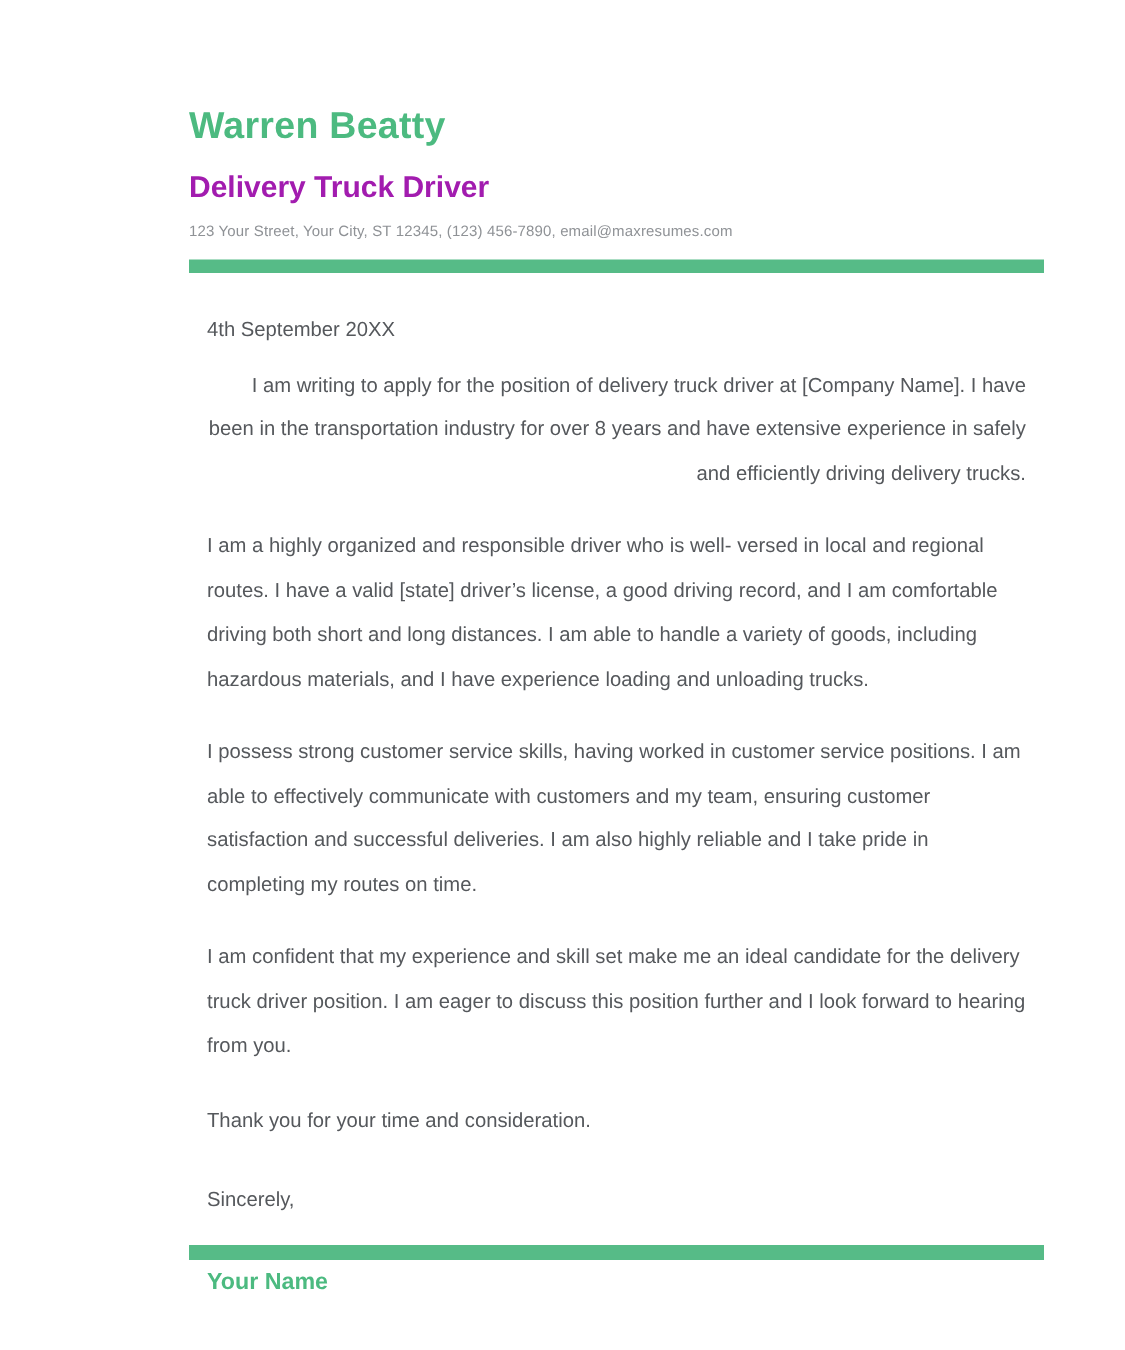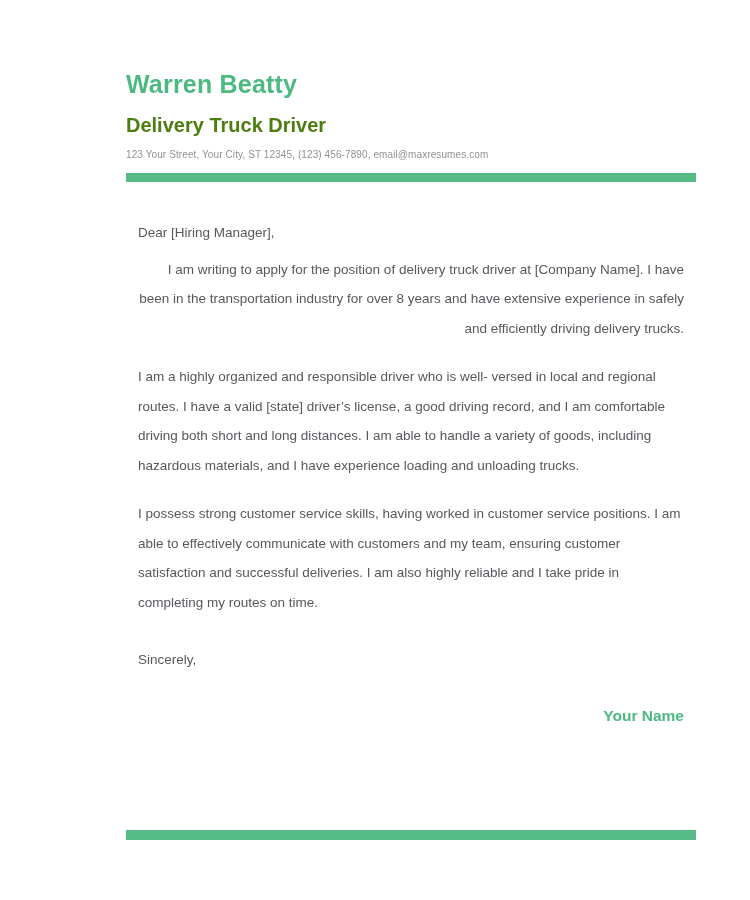--- a/index.html
+++ b/index.html
@@ -20,21 +20,21 @@
     padding: 22px 66px 0 66px;
   }
   .name {
     color: #4cba80;
     font-size: 25px;
     font-weight: bold;
     letter-spacing: 0.2px;
     line-height: 1.15;
   }
   .job-title {
-    color: #4d7c0f;
+    color: #a21caf;
     font-size: 20px;
     font-weight: bold;
     margin-top: 15px;
     line-height: 1.15;
   }
   .contact {
     color: #8f9296;
     font-size: 10px;
     margin-top: 11px;
     line-height: 1.2;
@@ -72,21 +72,20 @@
   .closing {
     margin-top: 34px;
     line-height: 1.4;
   }
   .signature {
     color: #4cba80;
     font-size: 15.5px;
     font-weight: bold;
     margin-top: 37px;
     line-height: 1.2;
-    text-align: right;
   }
   .bottom-bar-wrap {
     position: absolute;
     left: 66px;
     right: 66px;
     top: 782px;
   }
   .bottom-bar-wrap .accent-bar { margin-top: 0; height: 10px; }
 </style>
 </head>
@@ -98,30 +97,32 @@
     <div class="name">Warren Beatty</div>
 
     <div class="job-title">Delivery Truck Driver</div>
 
     <div class="contact">123 Your Street, Your City, ST 12345, (123) 456-7890, email@maxresumes.com</div>
 
     <div class="accent-bar"></div>
 
     <div class="letter-body">
 
+      <div class="date">4th September 20XX</div>
 
-      <div class="salutation">Dear [Hiring Manager],</div>
 
       <p class="para first">I am writing to apply for the position of delivery truck driver at [Company Name]. I have been in the transportation industry for over 8 years and have extensive experience in safely and efficiently driving delivery trucks.</p>
 
       <p class="para">I am a highly organized and responsible driver who is well- versed in local and regional routes. I have a valid [state] driver’s license, a good driving record, and I am comfortable driving both short and long distances. I am able to handle a variety of goods, including hazardous materials, and I have experience loading and unloading trucks.</p>
 
       <p class="para">I possess strong customer service skills, having worked in customer service positions. I am able to effectively communicate with customers and my team, ensuring customer satisfaction and successful deliveries. I am also highly reliable and I take pride in completing my routes on time.</p>
 
+      <p class="para">I am confident that my experience and skill set make me an ideal candidate for the delivery truck driver position. I am eager to discuss this position further and I look forward to hearing from you.</p>
 
+      <div class="thanks">Thank you for your time and consideration.</div>
 
       <div class="closing">Sincerely,</div>
 
       <div class="signature">Your Name</div>
 
     </div>
   </div>
 
   <div class="bottom-bar-wrap">
     <div class="accent-bar"></div>

